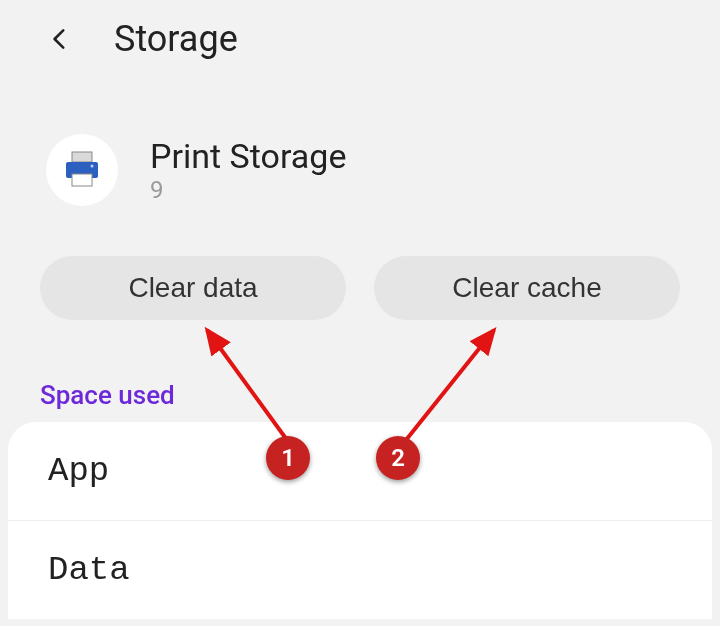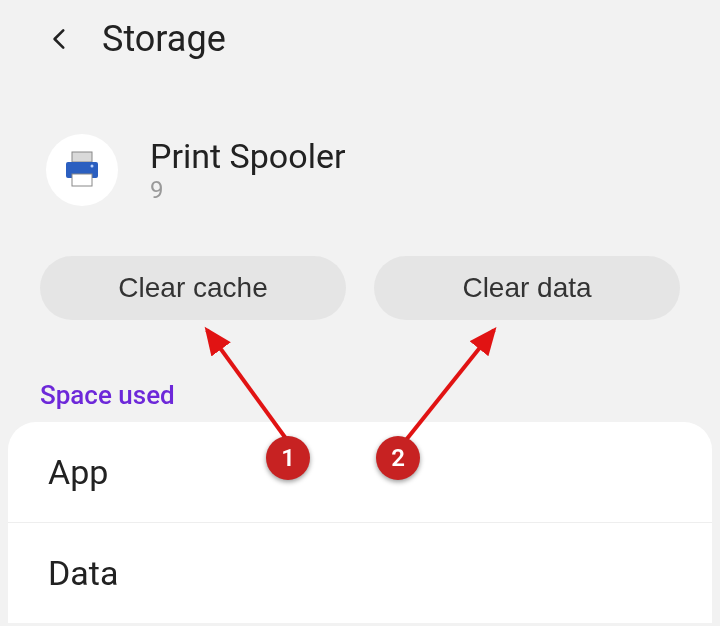--- a/index.html
+++ b/index.html
@@ -8,21 +8,21 @@
       height: 626px;
       background: #f2f2f2;
       font-family: -apple-system, BlinkMacSystemFont, 'Segoe UI', Roboto, sans-serif;
       overflow: hidden;
       position: relative;
     }
     .header {
       display: flex;
       align-items: center;
       padding: 18px 20px;
-      gap: 28px;
+      gap: 40px;
     }
     .back-btn {
       width: 28px;
       height: 28px;
       display: flex;
       align-items: center;
       justify-content: center;
       cursor: pointer;
       margin-left: 26px;
     }
@@ -93,20 +93,21 @@
       border-radius: 28px 28px 0 0;
       margin: 0 8px;
       overflow: hidden;
     }
     .row {
       display: flex;
       justify-content: space-between;
       align-items: flex-start;
       padding: 30px 40px;
       border-bottom: 1px solid #eee;
+      font-family: Liberation Mono, monospace;
     }
     .row:last-child {
       border-bottom: none;
     }
     .row-label {
       font-size: 34px;
       color: #222;
     }
     .row-value {
       font-size: 26px;
@@ -152,28 +153,28 @@
 <div class="app-info">
   <div class="app-icon">
     <svg viewBox="0 0 48 48">
       <rect x="14" y="6" width="20" height="10" fill="#d9d9d9" stroke="#888" stroke-width="1"></rect>
       <rect x="8" y="16" width="32" height="16" rx="2" fill="#2b5fc0"></rect>
       <rect x="14" y="28" width="20" height="12" fill="#fff" stroke="#888" stroke-width="1"></rect>
       <circle cx="34" cy="20" r="1.5" fill="#bcd3ff"></circle>
     </svg>
   </div>
   <div class="app-meta">
-    <div class="app-name">Print Spooler</div>
+    <div class="app-name">Print Storage</div>
     <div class="app-version">9</div>
   </div>
 </div>
 
 <div class="buttons-row">
+  <button class="clear-btn">Clear data</button>
   <button class="clear-btn">Clear cache</button>
-  <button class="clear-btn">Clear data</button>
 </div>
 
 <div class="section-label">Space used</div>
 
 <div class="card">
   <div class="row">
     <span class="row-label">App</span>
   </div>
   <div class="row">
     <span class="row-label">Data</span>

